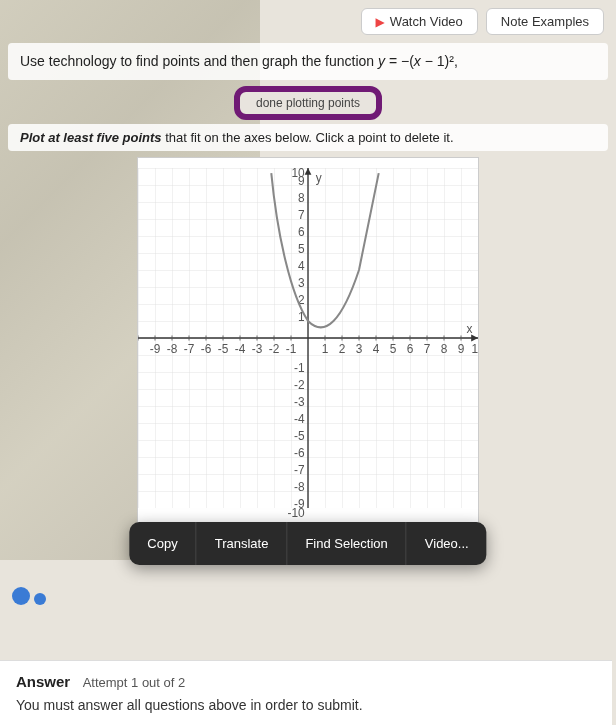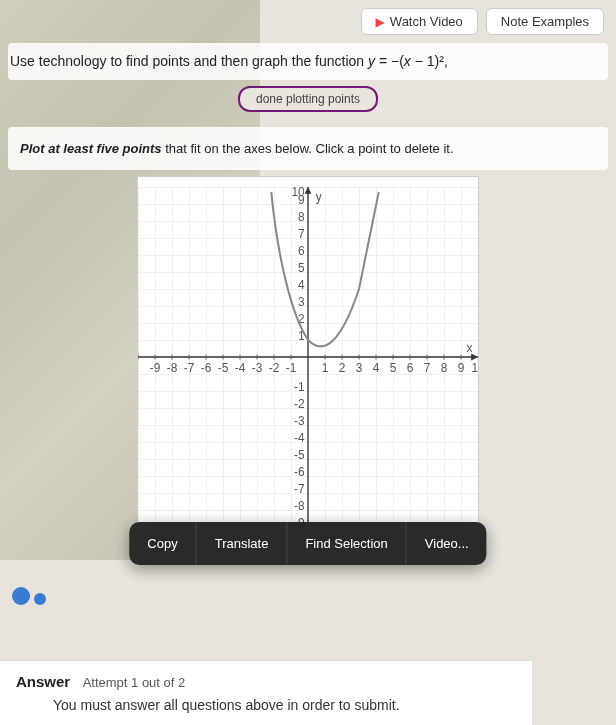--- a/index.html
+++ b/index.html
@@ -64,53 +64,53 @@
 
     .top-btn .watch-icon {
       color: #e44;
       font-size: 12px;
     }
 
     
     .instruction-box {
       background: rgba(255,255,255,0.85);
       margin: 0 8px 6px 8px;
-      padding: 8px 2px;
+      padding: 8px 12px;
       border-radius: 4px;
       font-size: 14px;
       color: #222;
       line-height: 1.5;
     }
 
     .instruction-box em {
       font-style: italic;
     }
 
     
     .done-btn-wrapper {
       display: flex;
       justify-content: center;
       margin: 4px 0;
     }
 
     .done-btn {
       background: #e8e4de;
-      border: 2px solid #701a75;
+      border: 6px solid #701a75;
       border-radius: 12px;
       padding: 4px 16px;
       font-size: 12px;
       color: #444;
       cursor: pointer;
     }
 
     
     .plot-instruction {
       background: rgba(255,255,255,0.85);
-      margin: 15px 8px 6px 8px;
-      padding: 14px 12px;
+      margin: 4px 8px 6px 8px;
+      padding: 6px 12px;
       font-size: 13px;
       color: #222;
       border-radius: 4px;
     }
 
     .plot-instruction em {
       font-style: italic;
       font-weight: 600;
     }
 
@@ -180,21 +180,21 @@
       border-radius: 50%;
       background: #3a7bd5;
       align-self: flex-end;
     }
 
     
     .answer-section {
       position: absolute;
       bottom: 0;
       left: 0;
-      width: 532px;
+      width: 612px;
       background: white;
       padding: 12px 16px;
       border-top: 1px solid #ddd;
     }
 
     .answer-label {
       font-weight: 700;
       font-size: 15px;
       color: #222;
       display: inline;
@@ -203,21 +203,20 @@
     .attempt-text {
       font-size: 13px;
       color: #555;
       margin-left: 8px;
     }
 
     .submit-instruction {
       font-size: 14px;
       color: #333;
       margin-top: 6px;
-      margin-left: 37px;
     }
   </style>
 </head>
 <body>
 
 <div class="page-wrapper">
 
   <div class="map-bg"></div>
 
   <div class="content-area">

